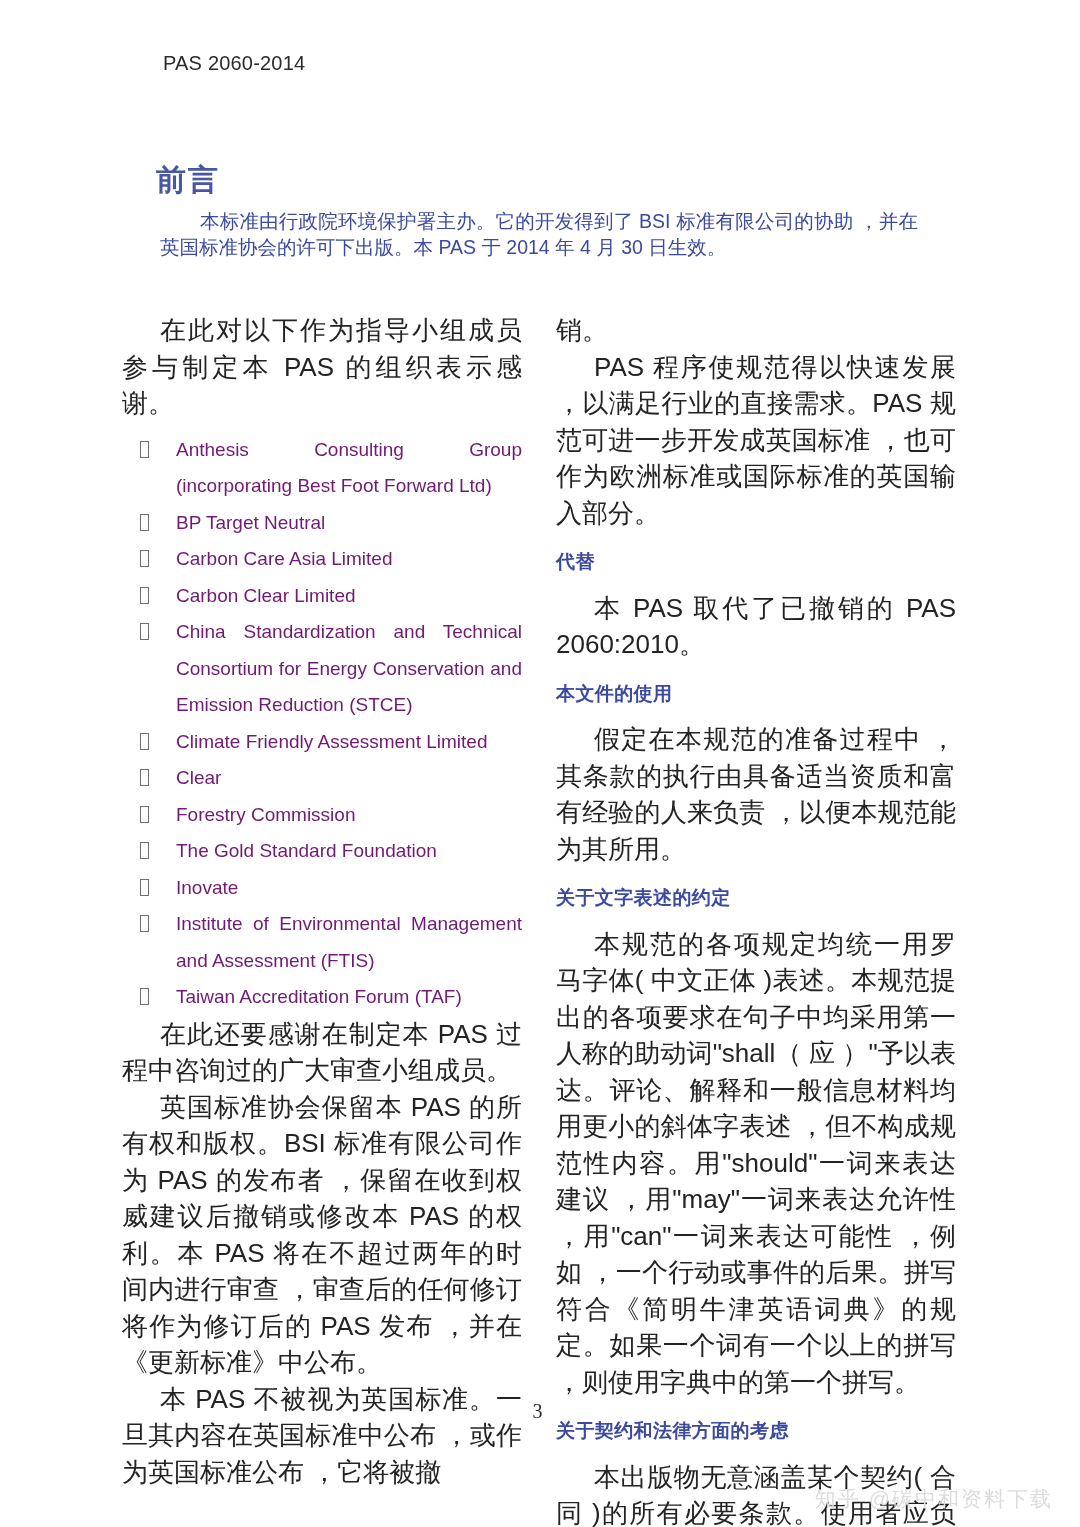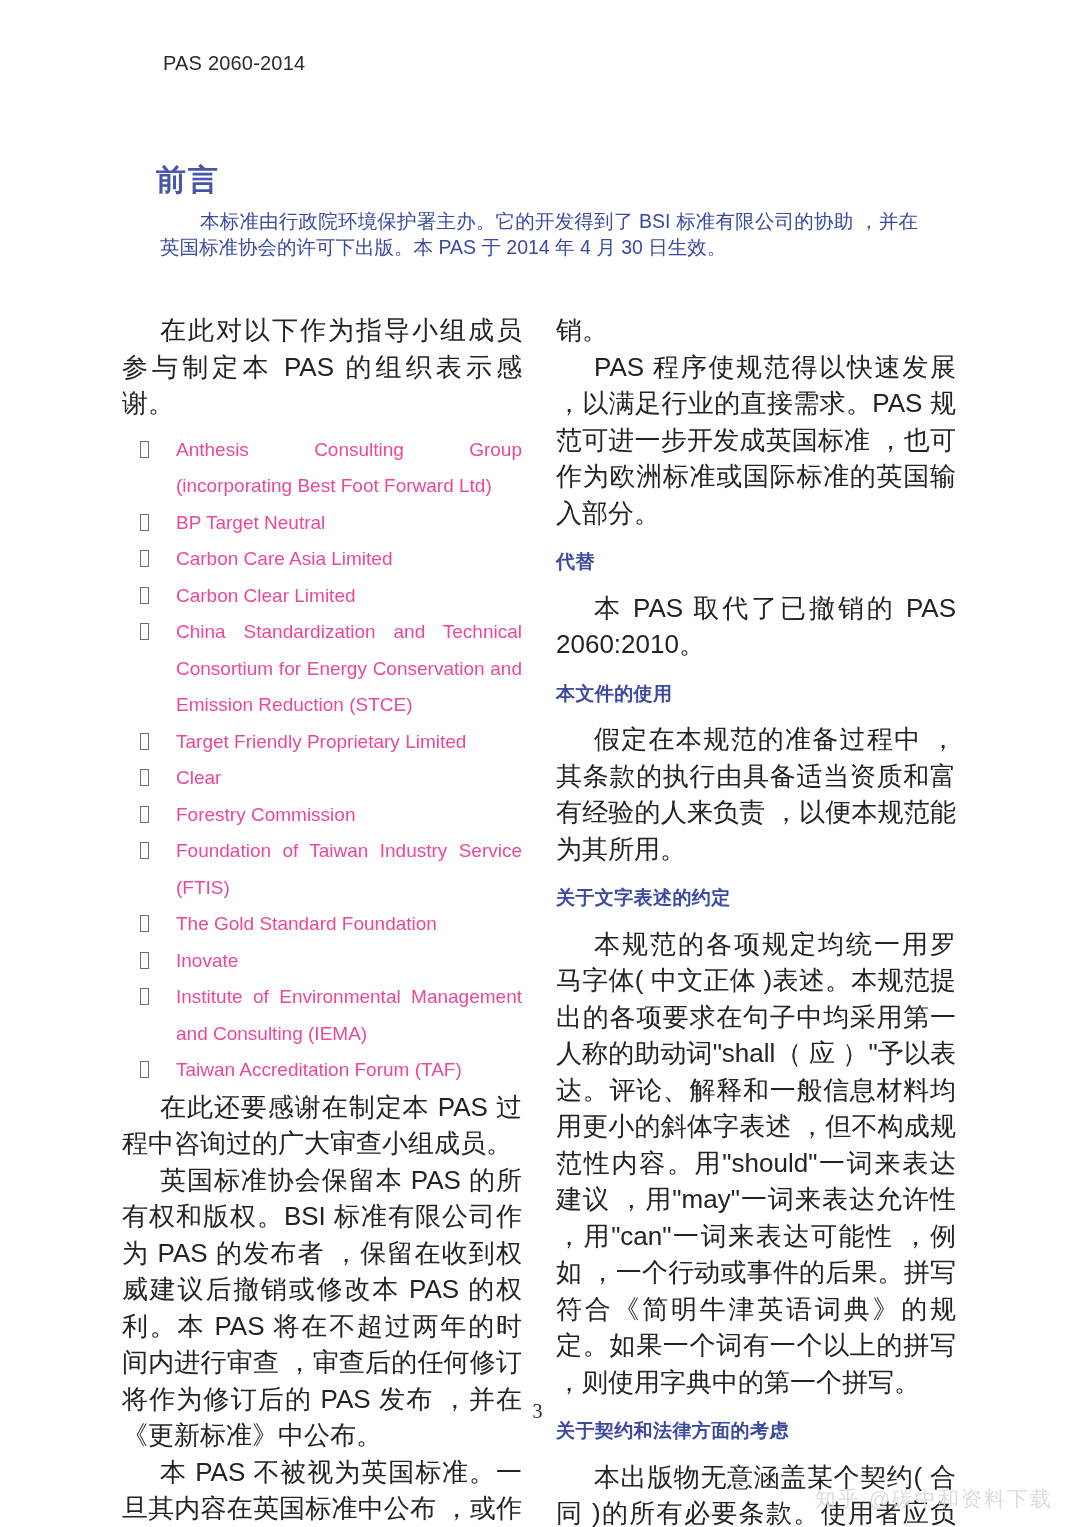--- a/index.html
+++ b/index.html
@@ -94,21 +94,21 @@
   .org-list {
     list-style: none;
     margin: 10px 0 0 0;
     padding: 0;
   }
   .org-list li {
     position: relative;
     padding-left: 54px;
     font-size: 19px;
     line-height: 36.5px;
-    color: #ec4899;
+    color: #701a75;
     text-align: justify;
     text-justify: inter-word;
     margin-bottom: 0;
   }
   .org-list li .bullet-box {
     position: absolute;
     left: 18px;
     top: 9px;
     width: 9px;
     height: 17px;
@@ -182,45 +182,44 @@
         <li>
           <span class="bullet-box"></span>
           <span class="org-text">Carbon Clear Limited</span>
         </li>
         <li class="justify">
           <span class="bullet-box"></span>
           <span class="org-text">China Standardization and Technical Consortium for Energy Conservation and Emission Reduction (STCE)</span>
         </li>
         <li>
           <span class="bullet-box"></span>
-          <span class="org-text">Target Friendly Proprietary Limited</span>
+          <span class="org-text">Climate Friendly Assessment Limited</span>
         </li>
         <li>
           <span class="bullet-box"></span>
           <span class="org-text">Clear</span>
         </li>
         <li>
           <span class="bullet-box"></span>
           <span class="org-text">Forestry Commission</span>
         </li>
         <li>
           <span class="bullet-box"></span>
-          <span class="org-text">Foundation of Taiwan Industry Service (FTIS)</span>
         </li>
         <li>
           <span class="bullet-box"></span>
           <span class="org-text">The Gold Standard Foundation</span>
         </li>
         <li>
           <span class="bullet-box"></span>
           <span class="org-text">Inovate</span>
         </li>
         <li class="justify">
           <span class="bullet-box"></span>
-          <span class="org-text">Institute of Environmental Management and Consulting (IEMA)</span>
+          <span class="org-text">Institute of Environmental Management and Assessment (FTIS)</span>
         </li>
         <li>
           <span class="bullet-box"></span>
           <span class="org-text">Taiwan Accreditation Forum (TAF)</span>
         </li>
       </ul>
 
       <p class="para">在此还要感谢在制定本 PAS 过程中咨询过的广大审查小组成员。</p>
 
       <p class="para">英国标准协会保留本 PAS 的所有权和版权。BSI 标准有限公司作为 PAS 的发布者 ，保留在收到权威建议后撤销或修改本 PAS 的权利。本 PAS 将在不超过两年的时间内进行审查 ，审查后的任何修订将作为修订后的 PAS 发布 ，并在《更新标准》中公布。</p>

